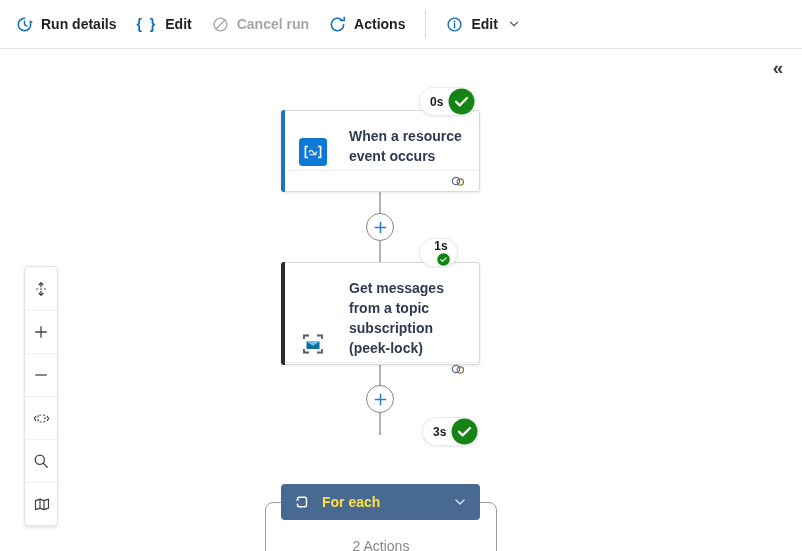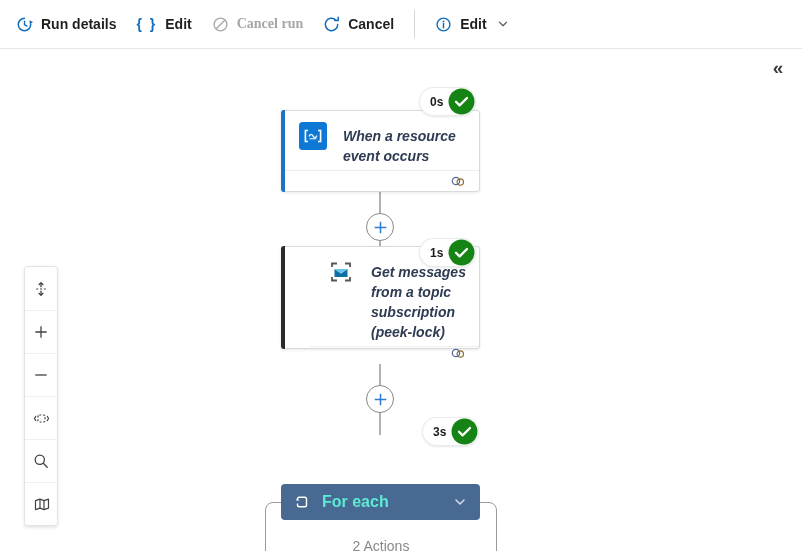--- a/index.html
+++ b/index.html
@@ -16,21 +16,21 @@
   *{box-sizing:border-box;margin:0;padding:0;}
   html,body{width:802px;height:551px;overflow:hidden;}
   body{font-family:"Liberation Sans",sans-serif;background:#fff;}
   .stage{position:relative;width:802px;height:551px;overflow:hidden;background:#fff;}
 
   
   .toolbar{position:absolute;top:0;left:0;right:0;height:49px;background:#fff;
     border-bottom:1px solid #e6e6e6;display:flex;align-items:center;padding-left:16px;gap:20px;}
   .tb{display:flex;align-items:center;gap:8px;background:none;border:none;cursor:pointer;
     font-family:"Liberation Sans",sans-serif;font-size:14px;font-weight:600;color:#1f1f1f;padding:2px 0;}
-  .tb.disabled{color:var(--disabled-text);cursor:default;font-family:Liberation Serif, serif;}
+  .tb.disabled{color:var(--disabled-text);cursor:default;}
   .tb svg{flex:0 0 auto;}
   .braces{color:var(--accent-blue);font-weight:700;font-size:14px;letter-spacing:2px;}
   .tb-divider{width:1px;height:28px;background:#d6d6d6;}
 
   
   .canvas{position:absolute;top:50px;left:0;right:0;bottom:0;background:#fff;}
   .collapse-btn{position:absolute;top:5px;right:11px;width:26px;height:26px;border:none;background:none;
     cursor:pointer;font-size:19px;font-weight:600;color:#3d3c3b;line-height:26px;}
 
   
@@ -43,36 +43,36 @@
 
   
   .conn{position:absolute;left:379px;width:2px;background:var(--connector);z-index:0;}
   .plus-circle{position:absolute;left:366px;width:28px;height:28px;border-radius:50%;background:#fff;
     border:1px solid #8a8886;display:flex;align-items:center;justify-content:center;cursor:pointer;z-index:1;padding:0;}
 
   
   .card{position:absolute;left:281px;width:199px;background:#fff;border:1px solid #d9d9d9;border-radius:3px;
     box-shadow:0 1px 3px rgba(0,0,0,.09);display:flex;flex-direction:column;z-index:2;cursor:pointer;}
   .card .bar{position:absolute;left:-1px;top:-1px;bottom:-1px;width:4px;border-radius:3px 0 0 3px;}
-  .card .main{flex:1;display:flex;align-items:flex-start;gap:16px;padding:11px 8px 4px 17px;font-style:italic;}
+  .card .main{flex:1;display:flex;align-items:flex-end;gap:22px;padding:11px 8px 4px 17px;}
   .card .main svg{flex:0 0 auto;}
   .card .title{font-size:14px;line-height:20px;font-weight:600;color:var(--title-text);padding-top:4px;}
   .card .footer{height:23px;border-top:1px solid #ededed;display:flex;align-items:center;
     justify-content:flex-end;padding-right:12px;}
 
   
   .badge{position:absolute;display:flex;align-items:center;height:27px;background:#fff;border-radius:14px;
     box-shadow:0 0 0 1px #ebebeb,0 1px 3px rgba(0,0,0,.18);padding-left:10px;z-index:5;}
   .badge .dur{font-size:12px;font-weight:700;color:#1c1b1a;margin-right:5px;}
   .badge svg{display:block;}
 
   
   .foreach-header{position:absolute;left:281px;top:434px;width:199px;height:36px;background:var(--foreach-header);
     border-radius:4px;display:flex;align-items:center;padding:0 13px;gap:12px;z-index:3;cursor:pointer;}
-  .foreach-title{flex:1;color:#5eead4;font-size:16px;font-weight:700;}
+  .foreach-title{flex:1;color:#fde047;font-size:14px;font-weight:700;}
   .foreach-container{position:absolute;left:265px;top:452px;width:232px;height:67px;background:#fff;
     border:1.5px solid #9c9a97;border-radius:8px;z-index:1;display:flex;align-items:center;
     justify-content:center;padding-top:20px;cursor:pointer;}
   .actions-count{font-size:14px;color:#8a8886;}
 </style>
 </head>
 <body>
 
 <div class="stage">
 
@@ -98,21 +98,21 @@
         <path d="M4.2,12.8 L12.8,4.2" stroke="#a8a8a8" stroke-width="1.4"></path>
       </svg>
       <span>Cancel run</span>
     </button>
 
     <button class="tb">
       <svg width="17" height="17" viewBox="0 0 17 17" fill="none">
         <path d="M14.7,8.5 a6.2,6.2 0 1 1 -1.9,-4.5" stroke="#0f6cbd" stroke-width="1.5" stroke-linecap="round"></path>
         <path d="M15.2,1.2 v3.4 h-3.4" stroke="#0f6cbd" stroke-width="1.5" stroke-linecap="round" stroke-linejoin="round" fill="none"></path>
       </svg>
-      <span>Cancel</span>
+      <span>Actions</span>
     </button>
 
     <div class="tb-divider"></div>
 
     <button class="tb">
       <svg width="17" height="17" viewBox="0 0 17 17" fill="none">
         <circle cx="8.5" cy="8.5" r="6.4" stroke="#0f6cbd" stroke-width="1.4"></circle>
         <circle cx="8.5" cy="5.4" r="0.95" fill="#0f6cbd"></circle>
         <path d="M8.5,7.6 v4.2" stroke="#0f6cbd" stroke-width="1.5" stroke-linecap="round"></path>
       </svg>
@@ -208,38 +208,38 @@
       </div>
     </div>
     <div class="badge" style="left:420px;top:38px;">
       <span class="dur">0s</span>
       <svg width="27" height="27" viewBox="0 0 27 27">
         <circle cx="13.5" cy="13.5" r="13" fill="var(--success-green)"></circle>
         <path d="M8,13.8 l3.6,3.6 L19,10" stroke="#fff" stroke-width="2.3" fill="none" stroke-linecap="round" stroke-linejoin="round"></path>
       </svg>
     </div>
 
-    <div class="card" style="top:196px;height:103px;padding-left:28px;">
+    <div class="card" style="top:212px;height:103px;">
       <div class="bar" style="background:var(--action-accent);"></div>
       <div class="main">
         <svg width="28" height="28" viewBox="0 0 28 28" fill="none">
           <path d="M5,9 V5.5 h5 M23,9 V5.5 h-5 M5,19 v3.5 h5 M23,19 v3.5 h-5" stroke="#565656" stroke-width="1.8"></path>
           <path d="M7.5,11 L14,15.5 L20.5,11 V19 H7.5 Z" fill="#0b6fa4"></path>
           <path d="M7.5,11 H20.5 L14,15.5 Z" fill="#66c6ea"></path>
         </svg>
         <div class="title">Get messages from a topic subscription (peek-lock)</div>
       </div>
       <div class="footer">
         <svg width="18" height="13" viewBox="0 0 18 13" fill="none">
           <circle cx="7" cy="6" r="3.7" stroke="#5a6a9a" stroke-width="1.2"></circle>
           <circle cx="11.3" cy="7" r="3.2" stroke="#8a6d2f" stroke-width="1.2"></circle>
         </svg>
       </div>
     </div>
-    <div class="badge" style="left:420px;top:189px;">
+    <div class="badge" style="left:420px;top:189px;flex-direction:column;">
       <span class="dur">1s</span>
       <svg width="27" height="27" viewBox="0 0 27 27">
         <circle cx="13.5" cy="13.5" r="13" fill="var(--success-green)"></circle>
         <path d="M8,13.8 l3.6,3.6 L19,10" stroke="#fff" stroke-width="2.3" fill="none" stroke-linecap="round" stroke-linejoin="round"></path>
       </svg>
     </div>
 
     <div class="foreach-container">
       <span class="actions-count">2 Actions</span>
     </div>

